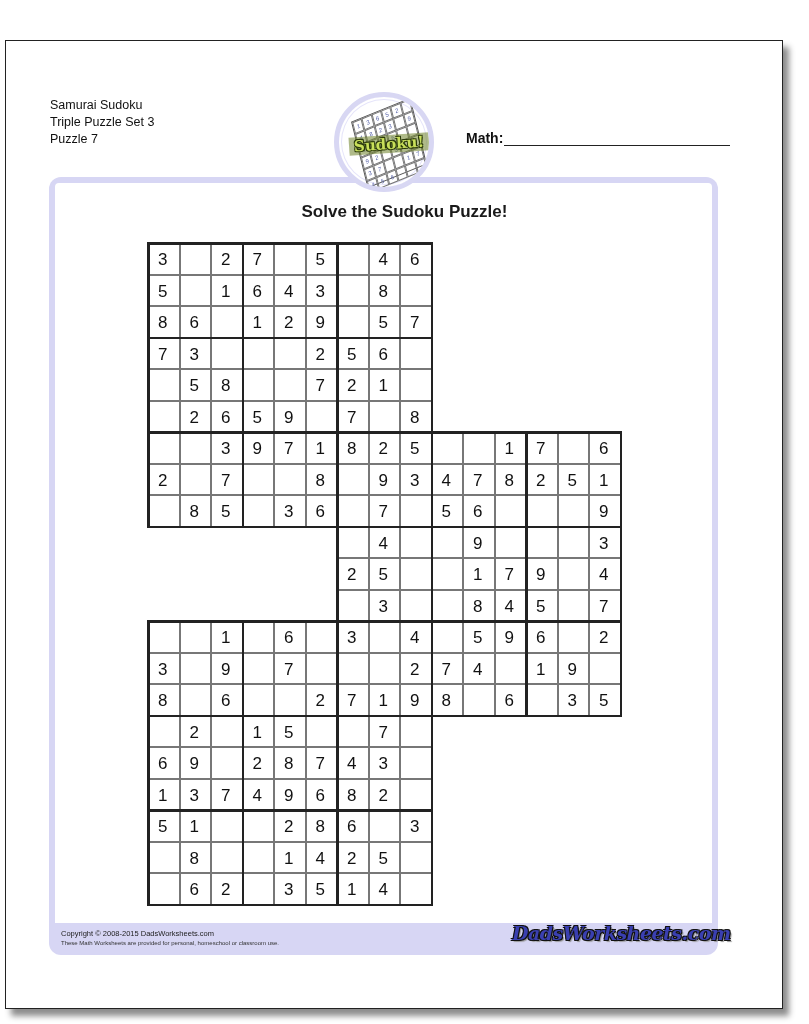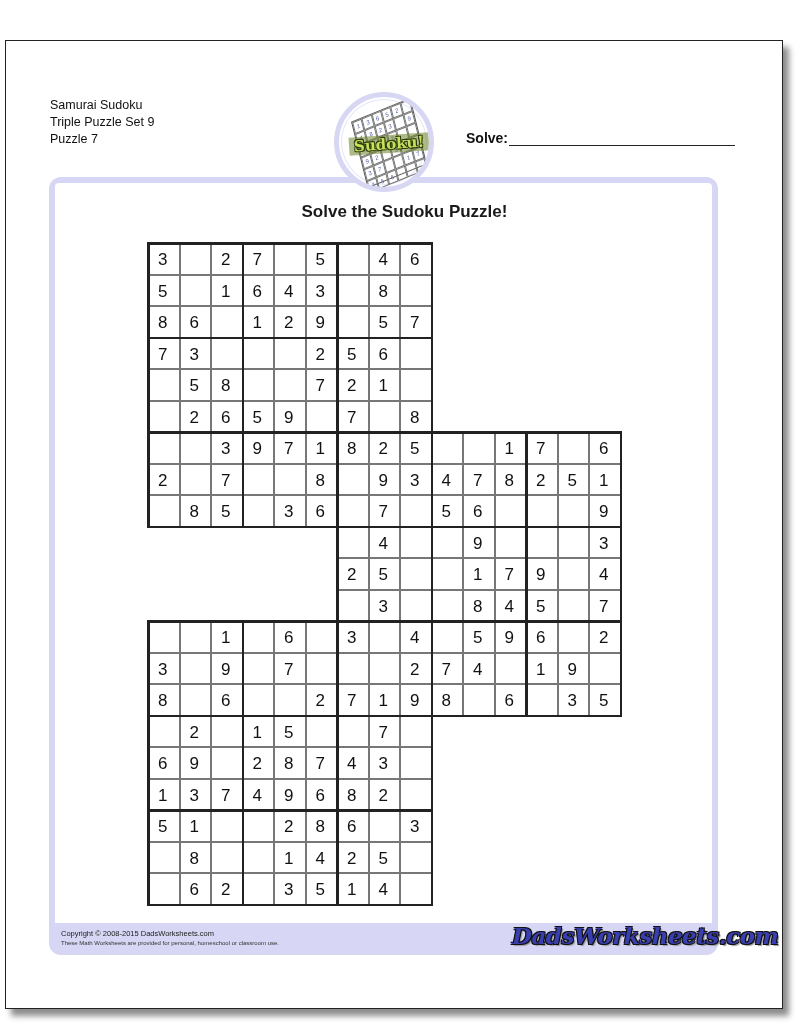--- a/index.html
+++ b/index.html
@@ -51,33 +51,33 @@
   .cell {
     position:absolute; width:31.5px; height:31.5px; box-sizing:border-box;
     border:1px solid #777; background:#fff;
     font-size:17px; color:#111; padding-left:9px; line-height:31px;
   }
   .thick { position:absolute; background:#222; }
   .footer-copy { position:absolute; left:61px; top:929px; font-size:7.5px; color:#222; }
   .footer-note { position:absolute; left:61px; top:940px; font-size:6px; color:#333; }
   .brand {
     position:absolute; left:512px; top:922px;
-    font-family:"DejaVu Serif", serif; font-style:italic; font-weight:bold; font-size:23px;
+    font-family:"DejaVu Serif", serif; font-style:italic; font-weight:bold; font-size:19px;
     color:#3a3fb0; letter-spacing:-0.5px;
     text-shadow:-1px -1px 0 #111, 1px -1px 0 #111, -1px 1px 0 #111, 1px 1px 0 #111, 2px 2px 1px #999;
   }
 </style>
 </head>
 <body>
 
 <div class="page"></div>
 
 <div class="hdr-lines">
   <div>Samurai Sudoku</div>
-  <div>Triple Puzzle Set 9</div>
+  <div>Triple Puzzle Set 3</div>
   <div>Puzzle 7</div>
 </div>
 
 <div class="panel">
   <div class="panel-white" style="height:740px;"></div>
 </div>
 
 <div class="logo">
   <div class="logo-grid" id="logo-grid">
       <span>1</span>
@@ -114,21 +114,21 @@
       <span>5</span>
       <span>6</span>
       <span></span>
       <span></span>
       <span></span>
     </div>
   <div class="logo-text">Sudoku!</div>
 </div>
 
 <div class="name-wrap">
-  <span class="name-label">Solve:</span>
+  <span class="name-label">Math:</span>
   <span class="name-line"></span>
 </div>
 
 <div class="title">Solve the Sudoku Puzzle!</div>
 
 <div class="grid" id="grid">
     <div class="cell" style="left: 0px; top: 0px;">3</div>
     <div class="cell" style="left: 31.5px; top: 0px;"></div>
     <div class="cell" style="left: 63px; top: 0px;">2</div>
     <div class="cell" style="left: 94.5px; top: 0px;">7</div>

